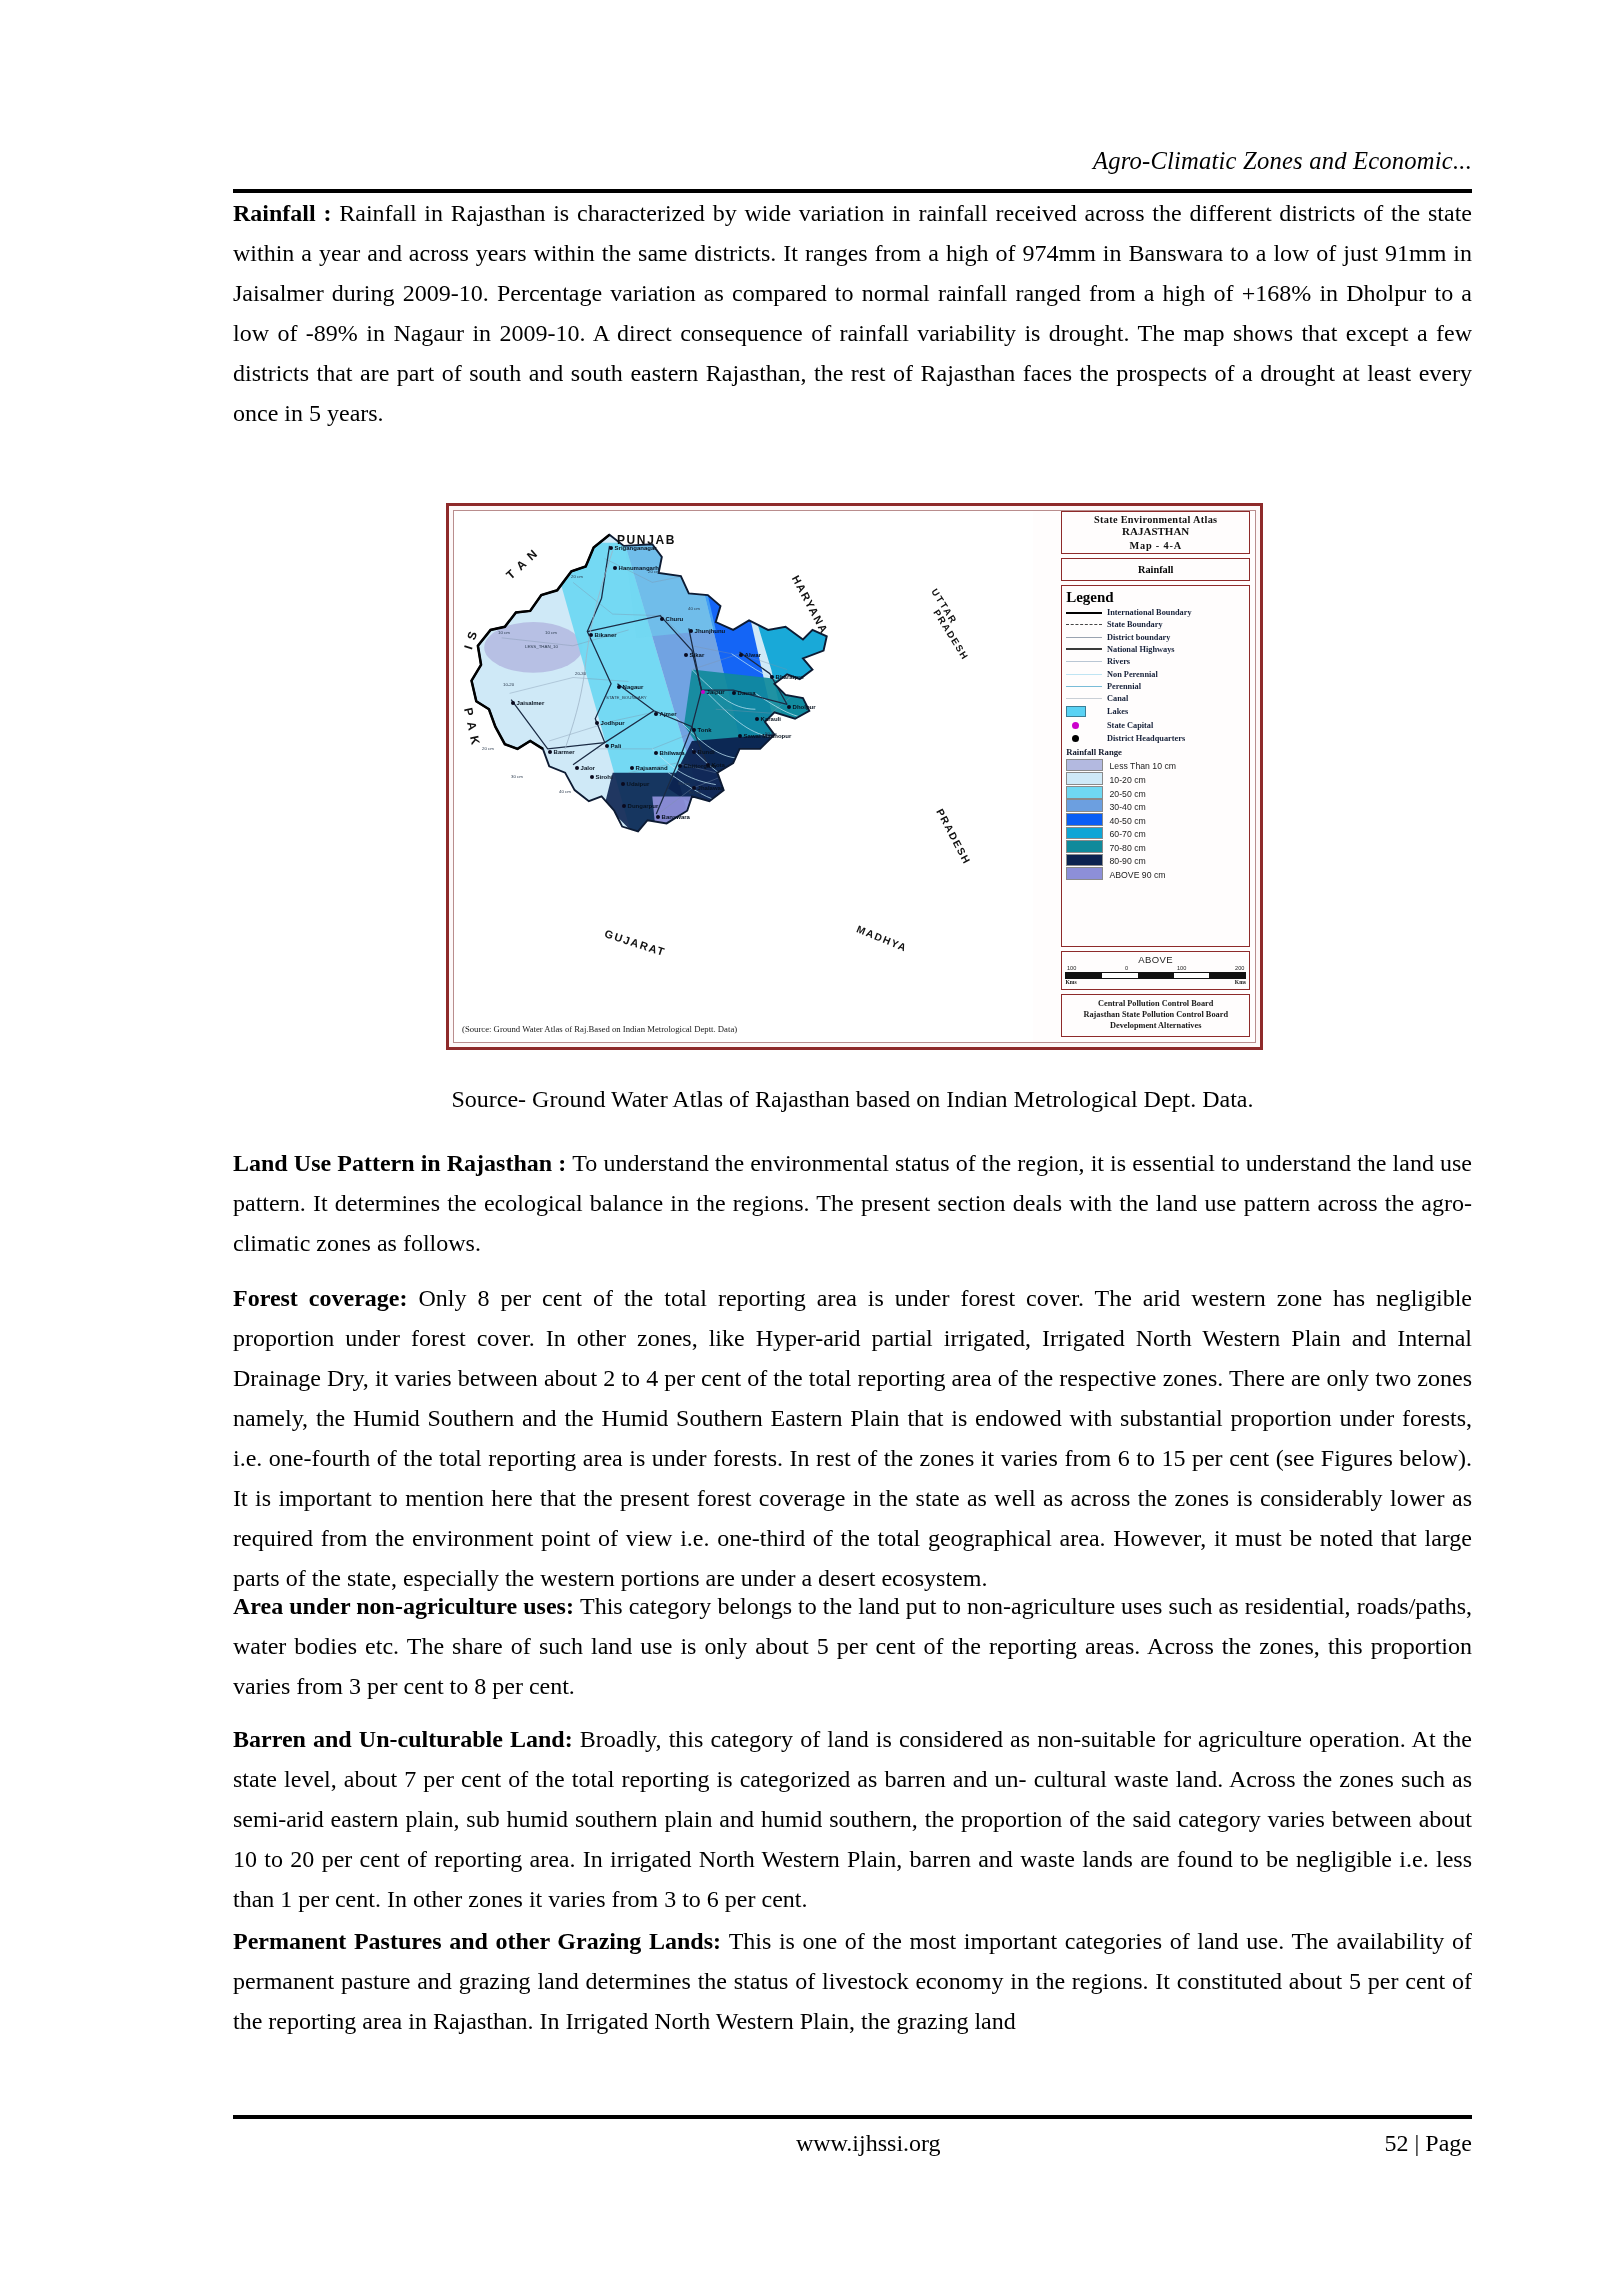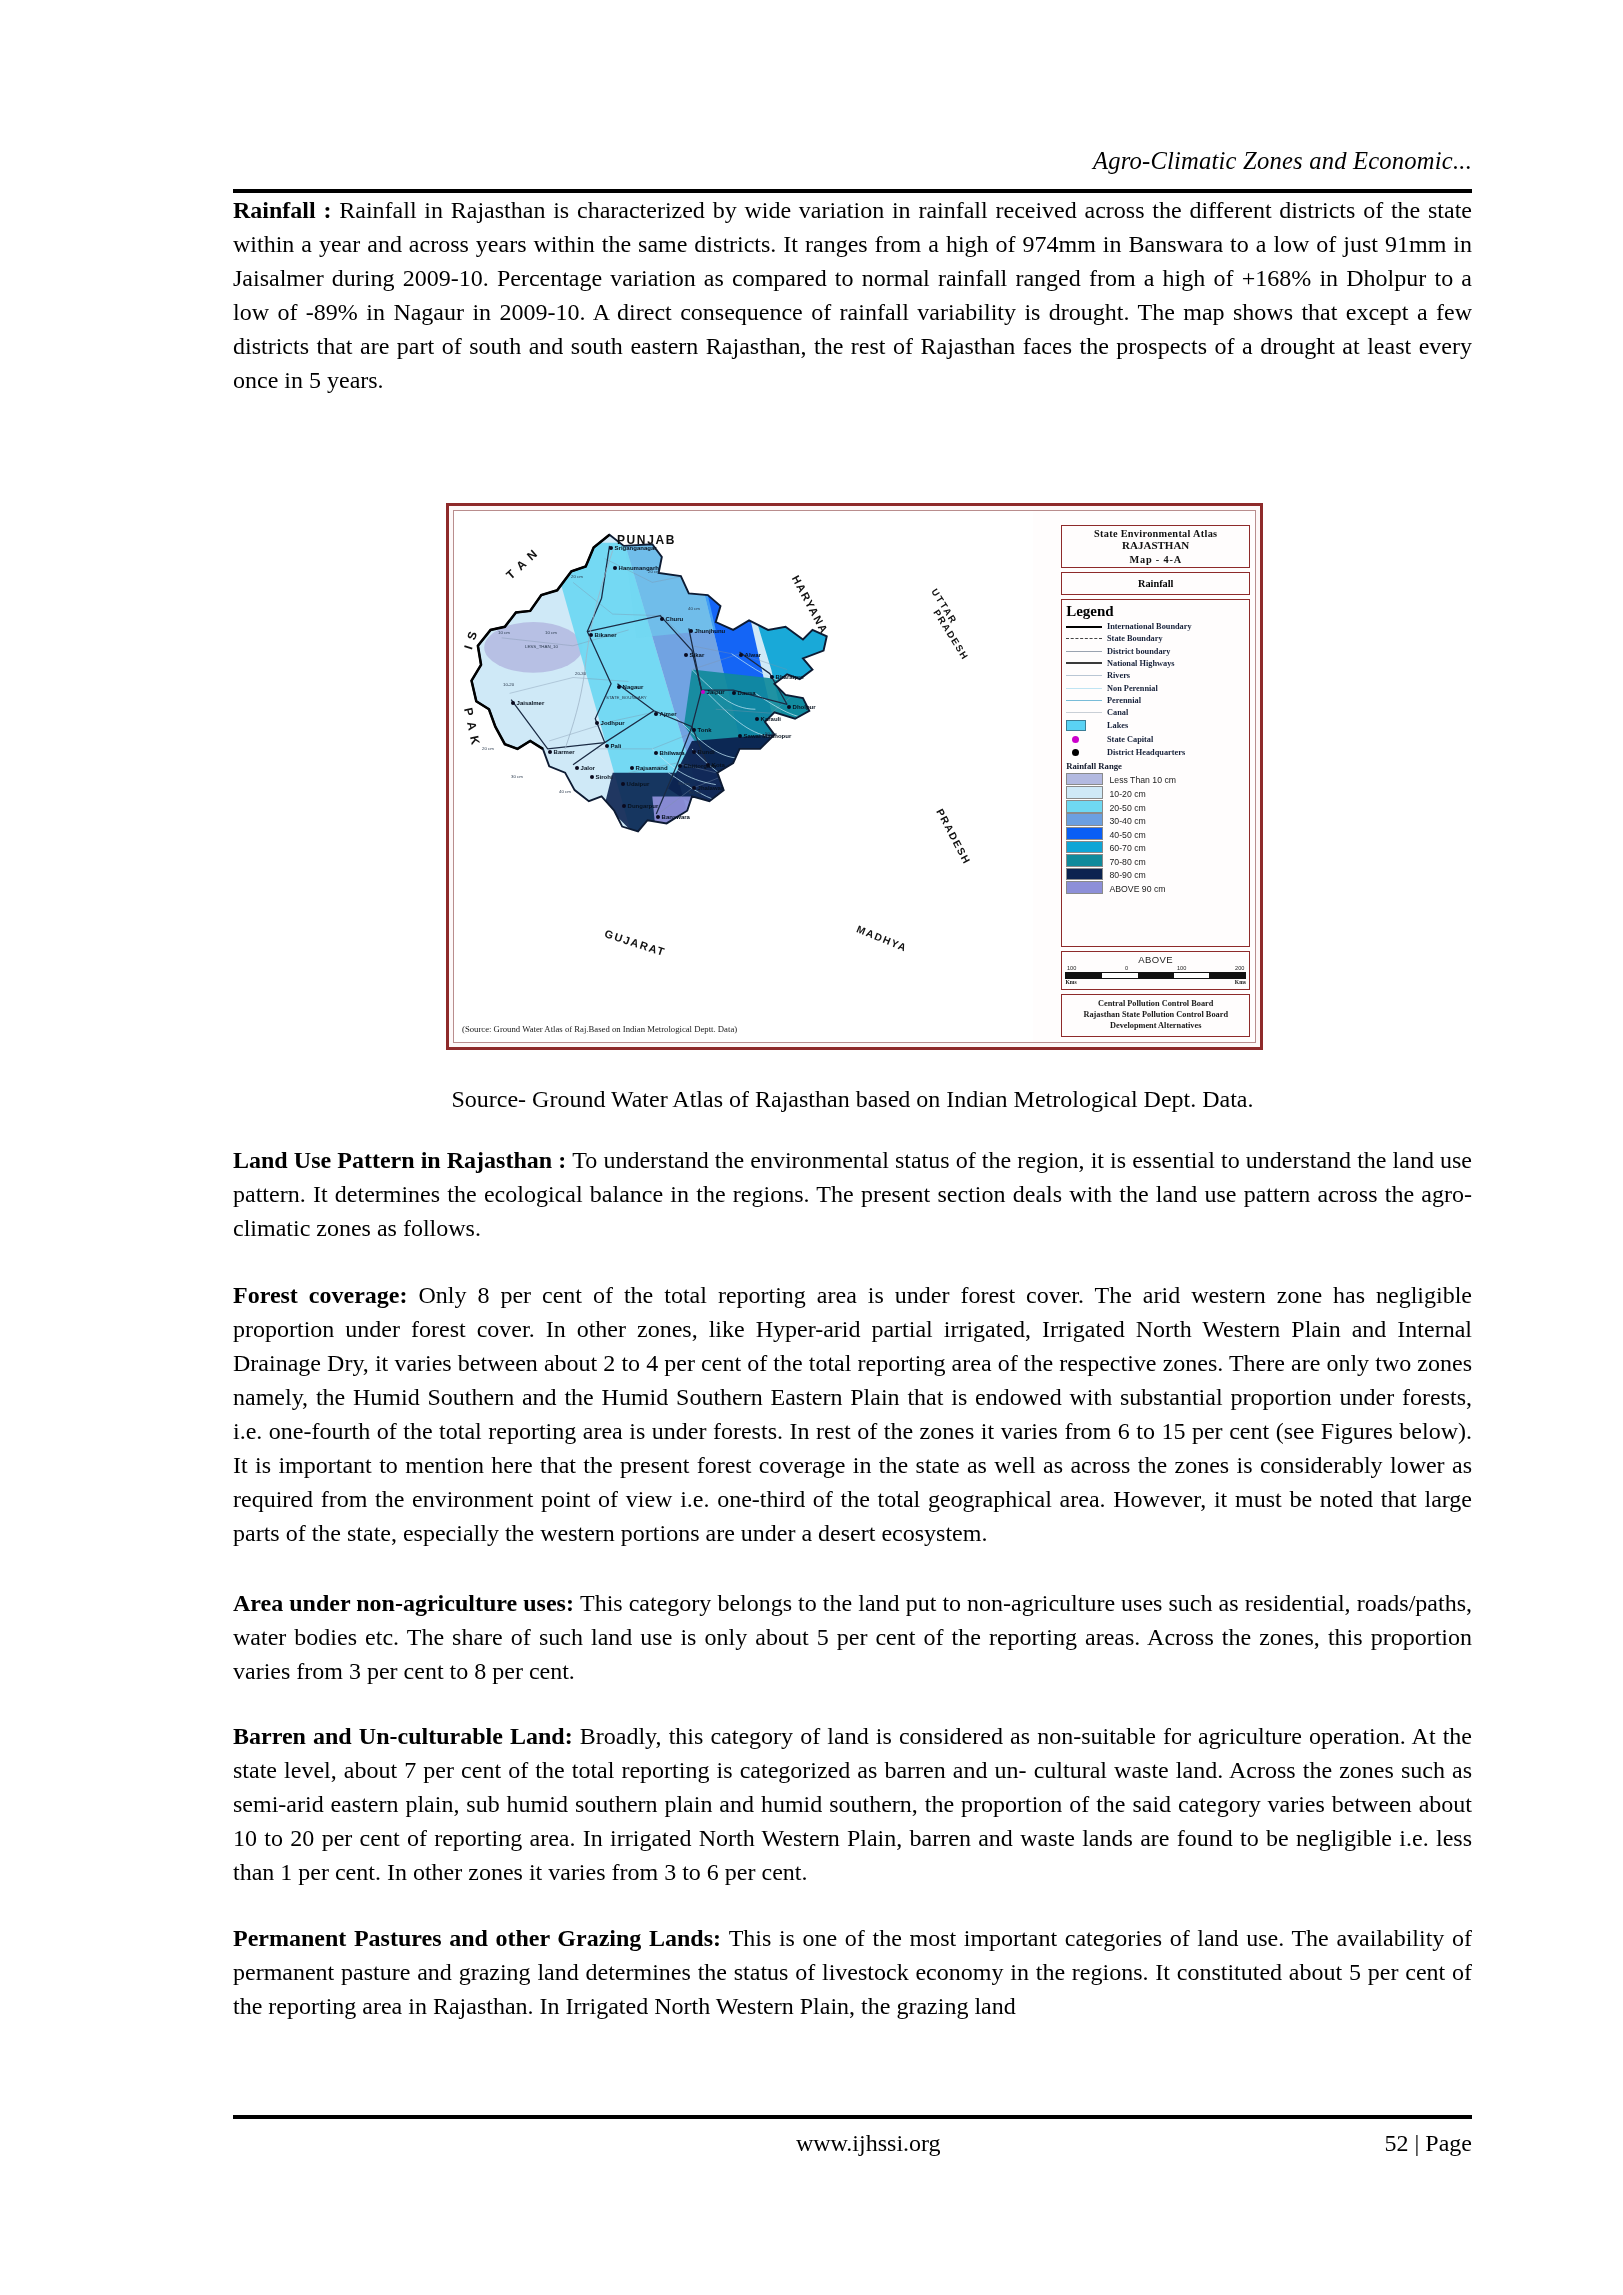--- a/index.html
+++ b/index.html
@@ -48,21 +48,21 @@
 
   
   .col {
     position: absolute;
     left: 193px;
     width: 1239px;
   }
   p.body {
     margin: 0 0 0 0;
     font-size: 24px;
-    line-height: 34px;
+    line-height: 40px;
     text-align: justify;
     text-justify: inter-word;
     hyphens: none;
   }
   p.body .lead {
     font-weight: bold;
   }
 
   
   .fig-title {
@@ -122,21 +122,21 @@
     font-weight: bold;
     color: #111;
     letter-spacing: 1.6px;
     white-space: nowrap;
   }
 
   
   .side-panel {
     position: absolute;
     right: 4.8px;
-    top: 14px;
+    top: 0;
     width: 189px;
     bottom: 4.8px;
     display: flex;
     flex-direction: column;
     gap: 4px;
   }
   .panel-box {
     border: 1.6px solid #8e2a2a;
     background: #fffdfd;
     box-sizing: border-box;

